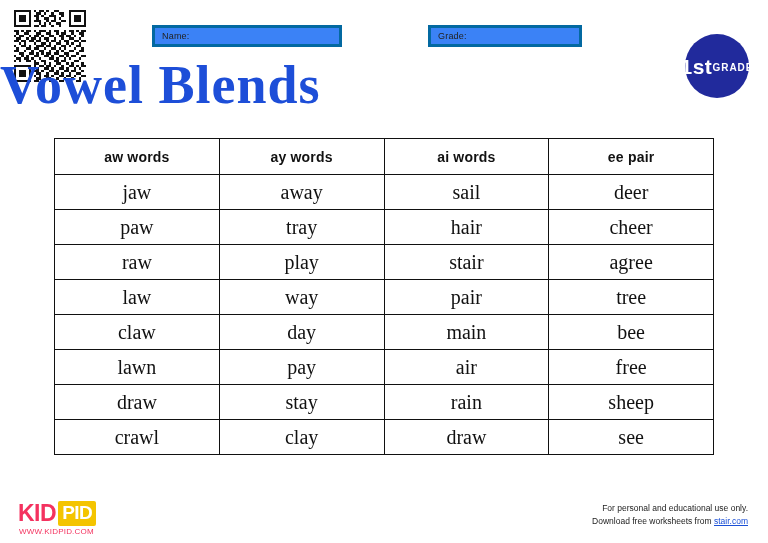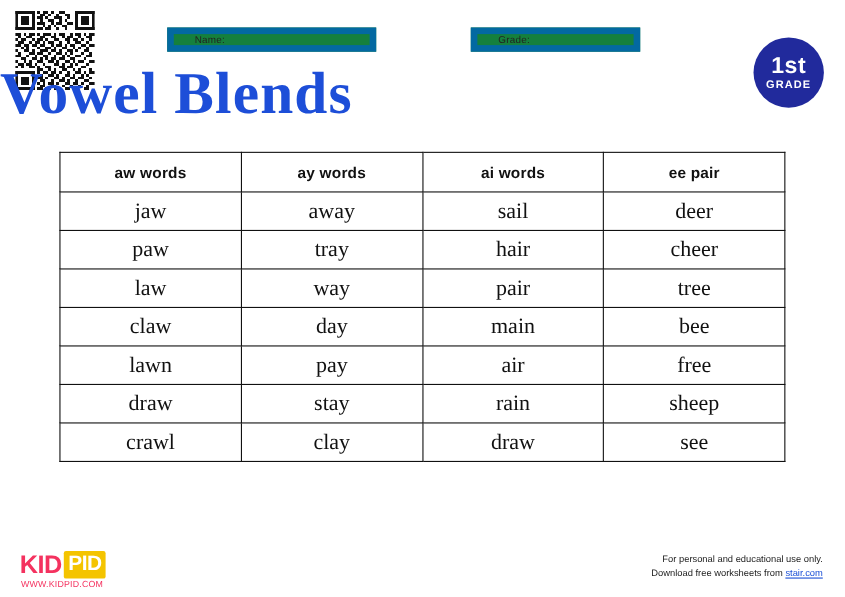--- a/index.html
+++ b/index.html
@@ -26,27 +26,26 @@
     position: absolute;
     left: 14px;
     top: 10px;
     width: 72px;
     height: 72px;
   }
 
   
   .field-box {
     position: absolute;
-    border: 6px solid #0369a1;
-    background: #15803d;
+    border: 3px solid #0369a1;
+    background: #3b82f6;
     height: 22px;
     box-sizing: border-box;
     display: flex;
     align-items: center;
-    padding-left: 12px;
   }
   .field-box .field-label {
     font-family: "Liberation Sans", sans-serif;
     font-size: 9px;
     color: #222;
     padding-left: 7px;
     letter-spacing: .2px;
   }
   #name-box { left: 152px; top: 25px; width: 190px; }
   #grade-box { left: 428px; top: 25px; width: 154px; }
@@ -55,21 +54,21 @@
   .grade-badge {
     position: absolute;
     right: 19px;
     top: 34px;
     width: 64px;
     height: 64px;
     border-radius: 50%;
     background: #212a9c;
     color: #fff;
     display: flex;
-    flex-direction: column;
+    flex-direction: row;
     align-items: center;
     justify-content: center;
     font-family: "Liberation Sans", sans-serif;
     line-height: 1;
   }
   .grade-badge .bg-num {
     font-size: 21px;
     font-weight: bold;
     letter-spacing: .5px;
   }
@@ -434,20 +433,26 @@
         <td>sail</td>
         <td>deer</td>
       </tr>
       <tr>
         <td>paw</td>
         <td>tray</td>
         <td>hair</td>
         <td>cheer</td>
       </tr>
       <tr>
+        <td>raw</td>
+        <td>play</td>
+        <td>stair</td>
+        <td>agree</td>
+      </tr>
+      <tr>
         <td>law</td>
         <td>way</td>
         <td>pair</td>
         <td>tree</td>
       </tr>
       <tr>
         <td>claw</td>
         <td>day</td>
         <td>main</td>
         <td>bee</td>

